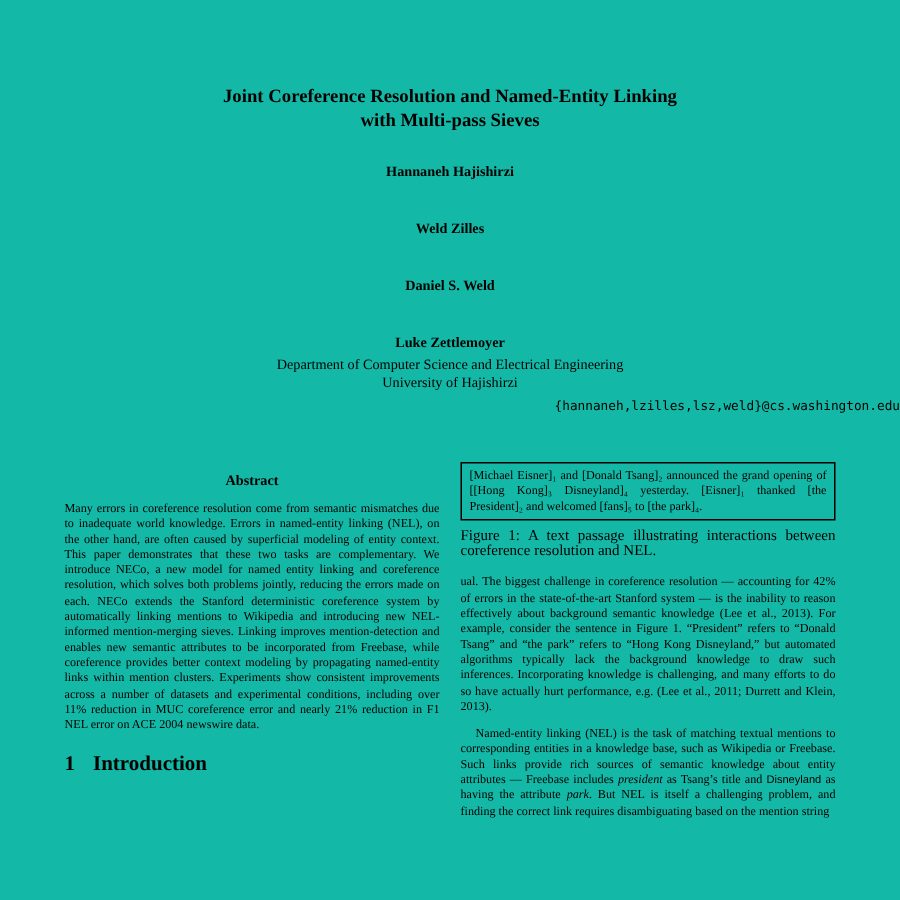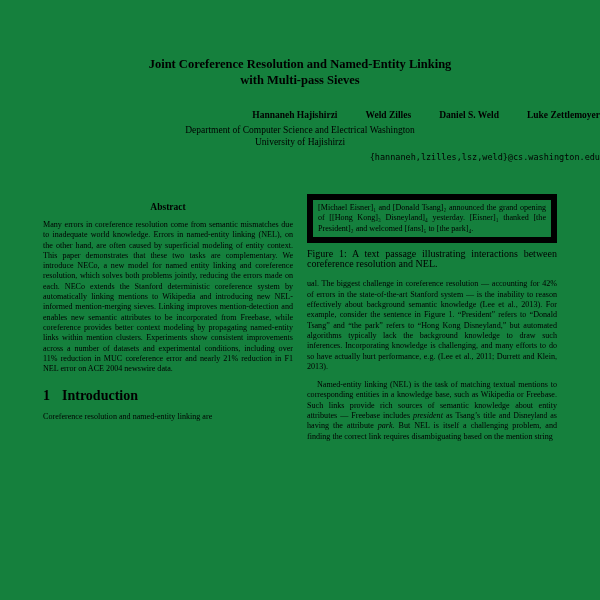--- a/index.html
+++ b/index.html
@@ -1,31 +1,31 @@
 <!DOCTYPE html>
 <html><head>
 <meta charset="utf-8">
 <style>
   html,body { margin:0; padding:0; background:#ffffff; }
   .page {
     position:relative;
     width:600px; height:600px;
-    background:#15803d;
+    background:#14b8a6;
     overflow:hidden;
     font-family:"Liberation Serif","DejaVu Serif",serif;
     color:#000;
   }
   .header { text-align:center; padding-top:56px; }
   .title {
     font-size:12.5px; font-weight:bold; line-height:16px;
   }
   .authors {
     margin-top:22px;
-    display:flex; justify-content:flex-end; gap:28px;
-    font-size:9.5px; font-weight:bold;
+    display:flex; justify-content:flex-start; gap:28px;
+    font-size:9.5px; font-weight:bold;flex-direction:column;
   }
   .affil { margin-top:4px; font-size:9.5px; line-height:12px; }
   .email {
     margin-top:4px;
     font-family:"DejaVu Sans Mono","Liberation Mono",monospace;
     font-size:8.5px;
     text-align:right;
   }
   .columns {
     display:flex; gap:14px;
@@ -40,68 +40,67 @@
   .body-text {
     font-size:8.1px; line-height:10.3px;
     text-align:justify;
   }
   .section-heading {
     font-size:14px; font-weight:bold;
     margin-top:14px; margin-bottom:8px;
   }
   .section-heading .secnum { margin-right:12px; }
   .figure-box {
-    border:6px solid #000000;
+    border:1px solid #000000;
     padding:3px 5px;
     font-size:8.1px; line-height:10.3px;
     text-align:justify;
   }
   .figure-caption {
     margin-top:6px;
     font-size:10px; line-height:10.3px;
     text-align:justify;
   }
   .para { margin-top:8px; }
   .para-first { margin-top:10px; }
   .indent { text-indent:10px; }
   .seg-i { font-style:italic; }
-  .seg-tt { font-family:Liberation Serif, serif; font-size:7.4px; }
+  .seg-tt { font-family:Liberation Sans, sans-serif; font-size:7.4px; }
 </style>
 </head>
 <body>
 
 <div class="page">
 
   <div class="header">
     <div class="title">
       <div>Joint Coreference Resolution and Named-Entity Linking</div>
       <div>with Multi-pass Sieves</div>
     </div>
     <div class="authors">
       <span>Hannaneh Hajishirzi</span>
       <span>Weld Zilles</span>
       <span>Daniel S. Weld</span>
       <span>Luke Zettlemoyer</span>
     </div>
     <div class="affil">
-      <div>Department of Computer Science and Electrical Washington</div>
+      <div>Department of Computer Science and Electrical Engineering</div>
       <div>University of Hajishirzi</div>
     </div>
     <div class="email">{hannaneh,lzilles,lsz,weld}@cs.washington.edu</div>
   </div>
 
   <div class="columns">
 
     <div class="col">
       <div class="abstract-heading">Abstract</div>
       <div class="body-text">Many errors in coreference resolution come from semantic mismatches due to inadequate world knowledge.  Errors in named-entity linking (NEL), on the other hand, are often caused by superficial modeling of entity context.  This paper demonstrates that these two tasks are complementary.  We introduce NECo, a new model for named entity linking and coreference resolution, which solves both problems jointly, reducing the errors made on each.  NECo extends the Stanford deterministic coreference system by automatically linking mentions to Wikipedia and introducing new NEL-informed mention-merging sieves. Linking improves mention-detection and enables new semantic attributes to be incorporated from Freebase, while coreference provides better context modeling by propagating named-entity links within mention clusters.  Experiments show consistent improvements across a number of datasets and experimental conditions, including over 11% reduction in MUC coreference error and nearly 21% reduction in F1 NEL error on ACE 2004 newswire data.</div>
       <div class="section-heading">
         <span class="secnum">1</span><span>Introduction</span>
       </div>
-      <div class="body-text">Coreference resolution and named-entity linking are</div>
     </div>
 
     <div class="col">
       <div class="figure-box">[Michael Eisner]₁ and [Donald Tsang]₂ announced the grand opening of [[Hong Kong]₃ Disneyland]₄ yesterday. [Eisner]₁ thanked [the President]₂ and welcomed [fans]₅ to [the park]₄.</div>
       <div class="figure-caption">Figure 1: A text passage illustrating interactions between coreference resolution and NEL.</div>
       <div class="body-text para-first">ual.  The biggest challenge in coreference resolution — accounting for 42% of errors in the state-of-the-art Stanford system — is the inability to reason effectively about background semantic knowledge (Lee et al., 2013). For example, consider the sentence in Figure 1. “President” refers to “Donald Tsang” and “the park” refers to “Hong Kong Disneyland,” but automated algorithms typically lack the background knowledge to draw such inferences. Incorporating knowledge is challenging, and many efforts to do so have actually hurt performance, e.g. (Lee et al., 2011; Durrett and Klein, 2013).</div>
       <div class="body-text para indent"><span>Named-entity linking (NEL) is the task of matching textual mentions to corresponding entities in a knowledge base, such as Wikipedia or Freebase. Such links provide rich sources of semantic knowledge about entity attributes — Freebase includes </span><span class="seg-i">president</span><span> as Tsang’s title and </span><span class="seg-tt">Disneyland</span><span> as having the attribute </span><span class="seg-i">park</span><span>.  But NEL is itself a challenging problem, and finding the correct link requires disambiguating based on the mention string</span></div>
     </div>
 
   </div>

